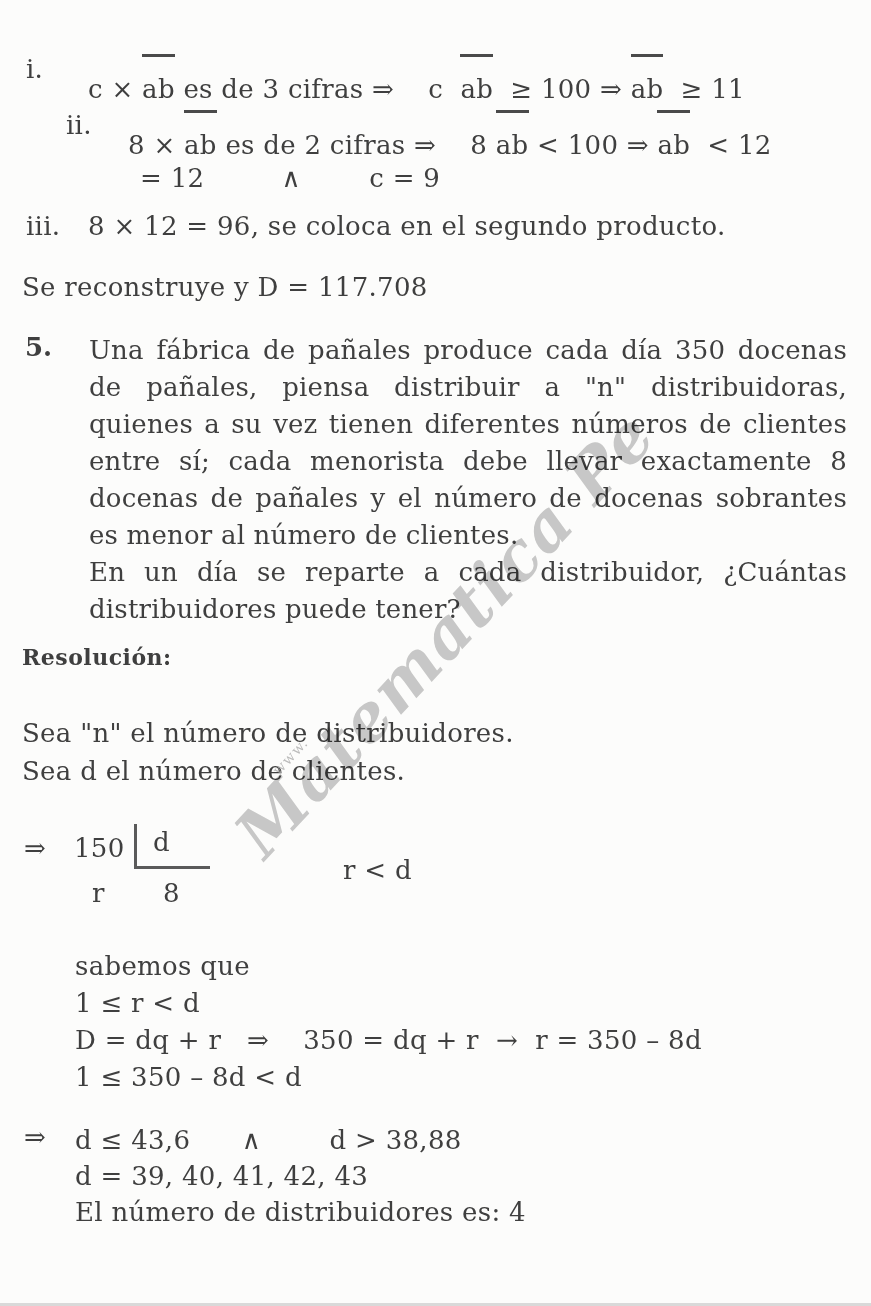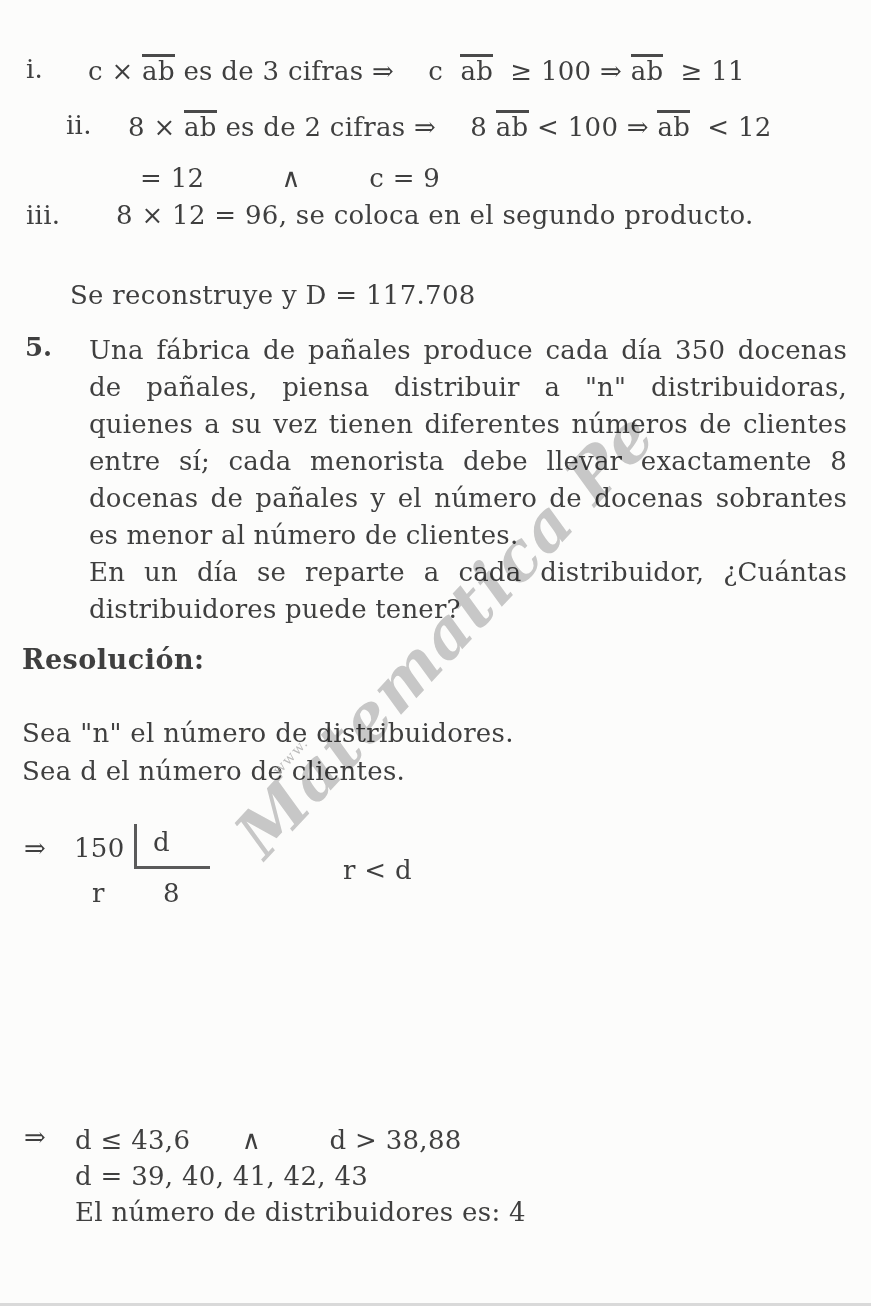--- a/index.html
+++ b/index.html
@@ -16,21 +16,21 @@
     overflow: hidden;
     border-bottom: 3px solid #d9d9d9;
   }
   .abs { position: absolute; }
   .math { white-space: pre-wrap; letter-spacing: 0.3px; }
   .row { display: flex; align-items: flex-start; }
   .row-label { display: inline-block; width: 62px; flex: 0 0 62px; }
   .ov {
     display: inline-block;
     border-top: 3px solid #4a4a4a;
-    padding-top: 1px;
+    padding-top: 19px;
     line-height: 1.0;
   }
   .bold { font-weight: bold; }
   .para-block { display: flex; }
   .para-num { width: 64px; flex: 0 0 64px; font-weight: bold; }
   .para-text { width: 758px; text-align: justify; line-height: 37px; letter-spacing: 0.2px; }
   .para-text p { margin: 0; }
   .setup-line { line-height: 38px; letter-spacing: 0.3px; }
   .known-line { line-height: 37px; }
   .concl-line { line-height: 36px; }
@@ -81,51 +81,57 @@
     <span class="math"><span>c × </span><span class="ov">ab</span><span> es de 3 cifras ⇒    c  </span><span class="ov">ab</span><span>  ≥ 100 ⇒ </span><span class="ov">ab</span><span>  ≥ 11</span></span>
   </div>
 
   <div class="abs row" style="left:26px; top:110px;margin-left:40px;">
     <span class="row-label math">ii.</span>
     <span class="math"><span>8 × </span><span class="ov">ab</span><span> es de 2 cifras ⇒    8 </span><span class="ov">ab</span><span> &lt; 100 ⇒ </span><span class="ov">ab</span><span>  &lt; 12</span></span>
   </div>
 
   <div class="abs math" style="left:140px; top:163px;">= 12         ∧        c = 9</div>
 
-  <div class="abs row" style="left:26px; top:200px;gap:28px;">
+  <div class="abs row" style="left:26px; top:211px;">
     <span class="row-label math">iii.</span>
     <span class="math">8 × 12 = 96, se coloca en el segundo producto.</span>
   </div>
 
-  <div class="abs math" style="left:22px; top:280px;margin-left:48px;">Se reconstruye y D = 117.708</div>
+  <div class="abs math" style="left:22px; top:272px;">Se reconstruye y D = 117.708</div>
 
   <div class="abs para-block" style="left:25px; top:332px;">
     <span class="para-num">5.</span>
     <div class="para-text">
       <p>Una fábrica de pañales produce cada día 350 docenas de pañales, piensa distribuir a "n" distribuidoras, quienes a su vez tienen diferentes números de clientes entre sí; cada menorista debe llevar exactamente 8 docenas de pañales y el número de docenas sobrantes es menor al número de clientes.</p>
       <p>En un día se reparte a cada distribuidor, ¿Cuántas distribuidores puede tener?</p>
     </div>
   </div>
 
-  <div class="abs bold" style="left:22px; top:644px; font-size:27px; letter-spacing:0.5px;">Resolución:</div>
+  <div class="abs bold" style="left:22px; top:644px; font-size:22px; letter-spacing:0.5px;">Resolución:</div>
 
   <div class="abs" style="left:22px; top:714px;">
     <div class="setup-line">Sea "n" el número de distribuidores.</div>
     <div class="setup-line">Sea d el número de clientes.</div>
   </div>
 
   <div>
     <span class="abs math" style="left:24px; top:833px;">⇒</span>
     <span class="abs math" style="left:74px; top:833px;">150</span>
     <span class="divisor-box"><span class="math">d</span></span>
     <span class="abs math" style="left:92px; top:878px;">r</span>
     <span class="abs math" style="left:163px; top:878px;">8</span>
     <span class="abs math" style="left:343px; top:855px;text-align:right;">r &lt; d</span>
   </div>
 
+  <div class="abs" style="left:75px; top:948px;">
+    <div class="known-line math">sabemos que</div>
+    <div class="known-line math">1 ≤ r &lt; d</div>
+    <div class="known-line math">D = dq + r   ⇒    350 = dq + r  →  r = 350 – 8d</div>
+    <div class="known-line math">1 ≤ 350 – 8d &lt; d</div>
+  </div>
 
   <span class="abs math" style="left:24px; top:1122px;">⇒</span>
   <div class="abs" style="left:75px; top:1122px;">
     <div class="concl-line math">d ≤ 43,6      ∧        d &gt; 38,88</div>
     <div class="concl-line math">d = 39, 40, 41, 42, 43</div>
     <div class="concl-line math">El número de distribuidores es: 4</div>
   </div>
 
   <div class="watermark">Matematica Pe</div>
   <div class="watermark-url">www.</div>

